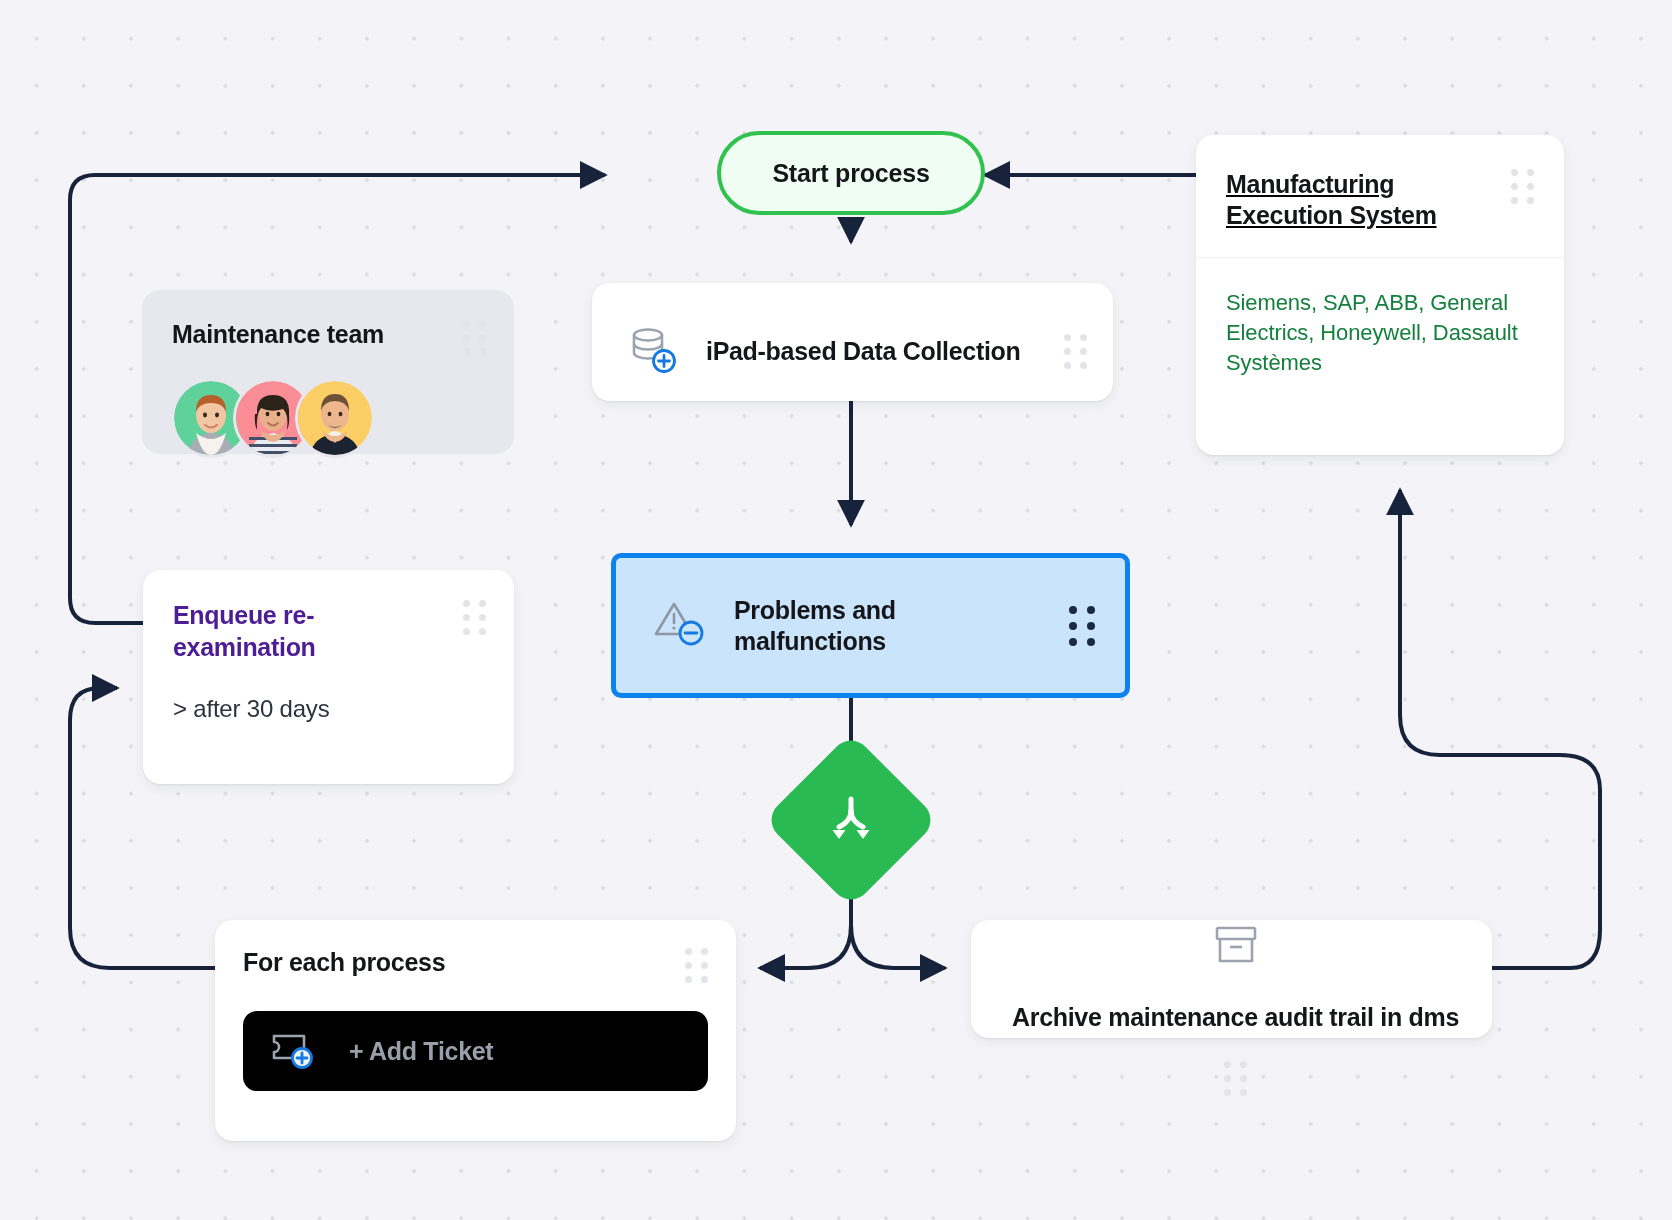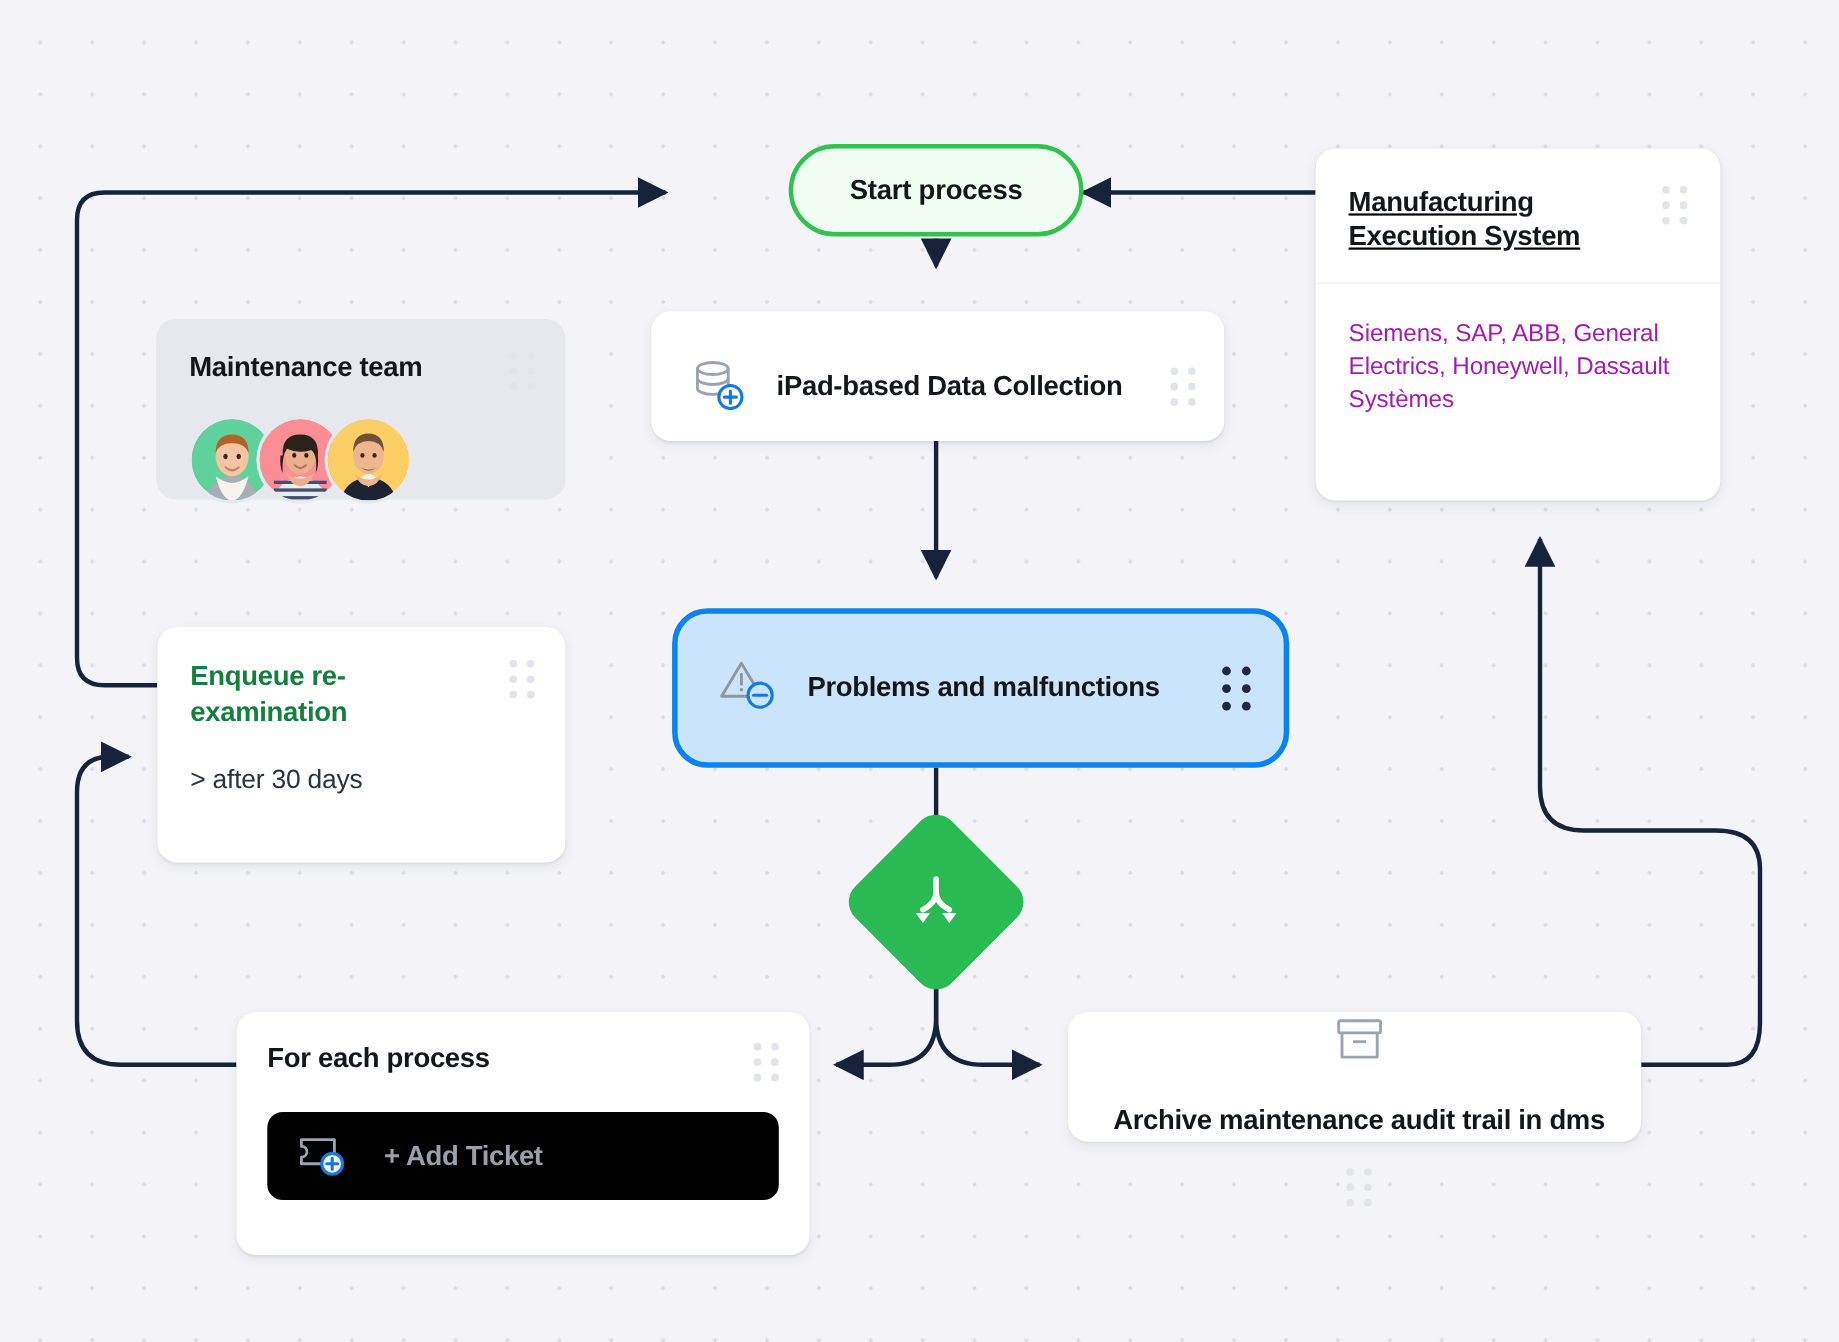--- a/index.html
+++ b/index.html
@@ -106,21 +106,21 @@
     font-weight: bold;
     color: #14161a;
     line-height: 1.23;
     letter-spacing: -0.3px;
     flex: 1;
   }
   .mes-body {
     padding: 30px 30px 0 30px;
     font-size: 22px;
     line-height: 1.38;
-    color: #a21caf;
+    color: #15803d;
     letter-spacing: -0.1px;
   }
 
   
   .team {
     left: 142px;
     top: 290px;
     width: 372px;
     height: 164px;
     background: #e6e8ee;
@@ -180,40 +180,40 @@
     top: 570px;
     width: 371px;
     height: 214px;
     padding: 30px 28px 0 30px;
   }
   .enq-head { display: flex; align-items: flex-start; gap: 10px; }
   .enq-title {
     flex: 1;
     font-size: 25px;
     font-weight: bold;
-    color: #15803d;
+    color: #4c1d95;
     line-height: 1.26;
     letter-spacing: -0.3px;
   }
   .enq-sub {
     margin-top: 32px;
     font-size: 24px;
     color: #2c3340;
     letter-spacing: -0.2px;
   }
 
   
   .problems {
     left: 611px;
     top: 553px;
-    width: 561px;
+    width: 519px;
     height: 145px;
     background: #cae4fb;
     border: 5px solid #0c83ec;
-    border-radius: 32px;
+    border-radius: 10px;
     display: flex;
     align-items: center;
     padding: 0 30px 0 36px;
     gap: 28px;
   }
   .problems-title {
     flex: 1;
     font-size: 25px;
     font-weight: bold;
     color: #14161a;

